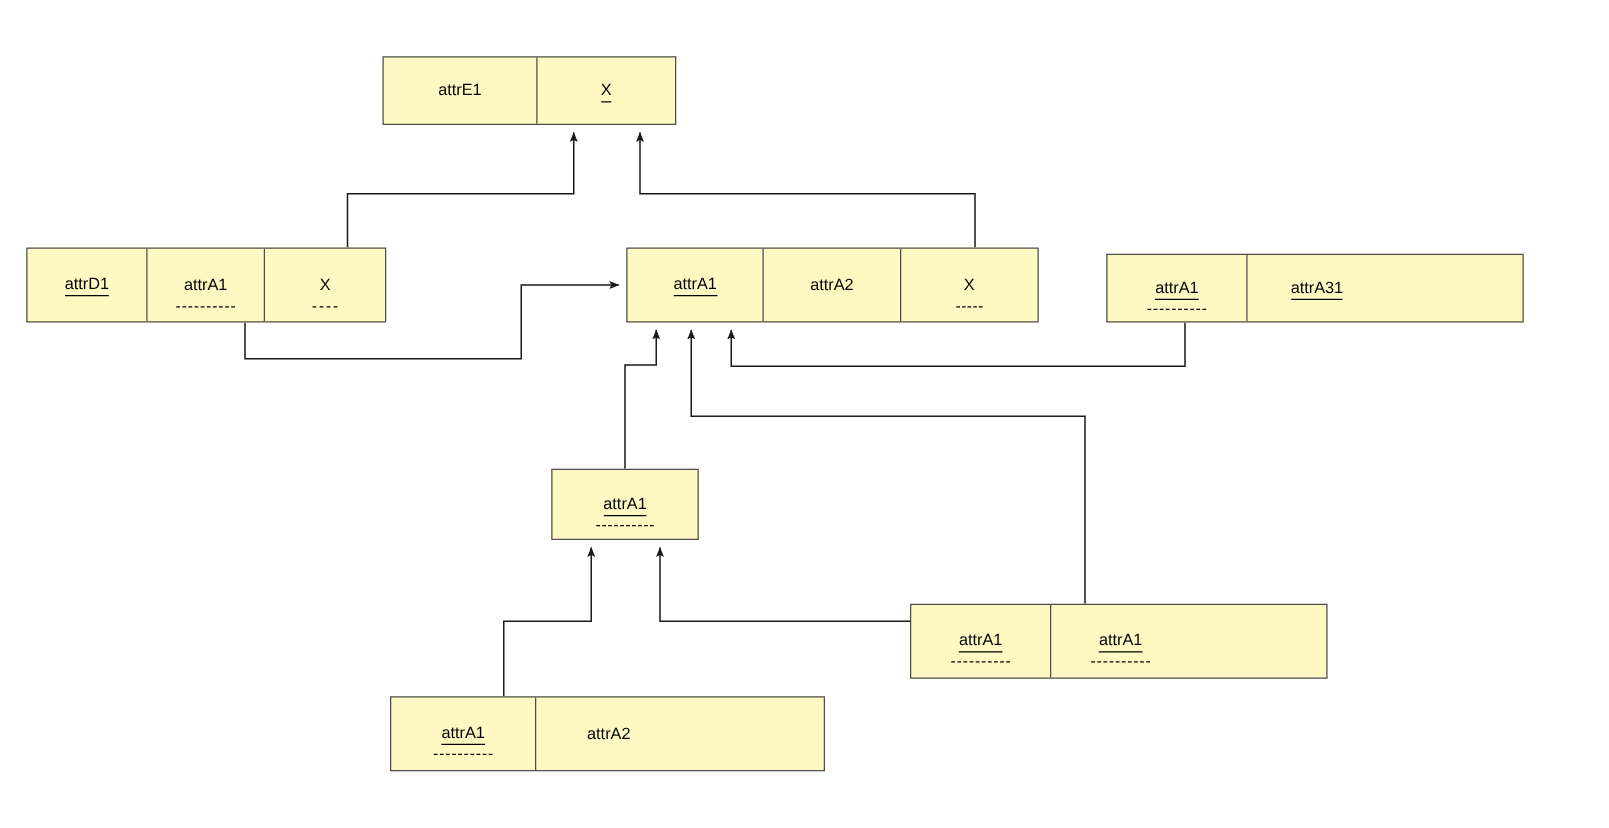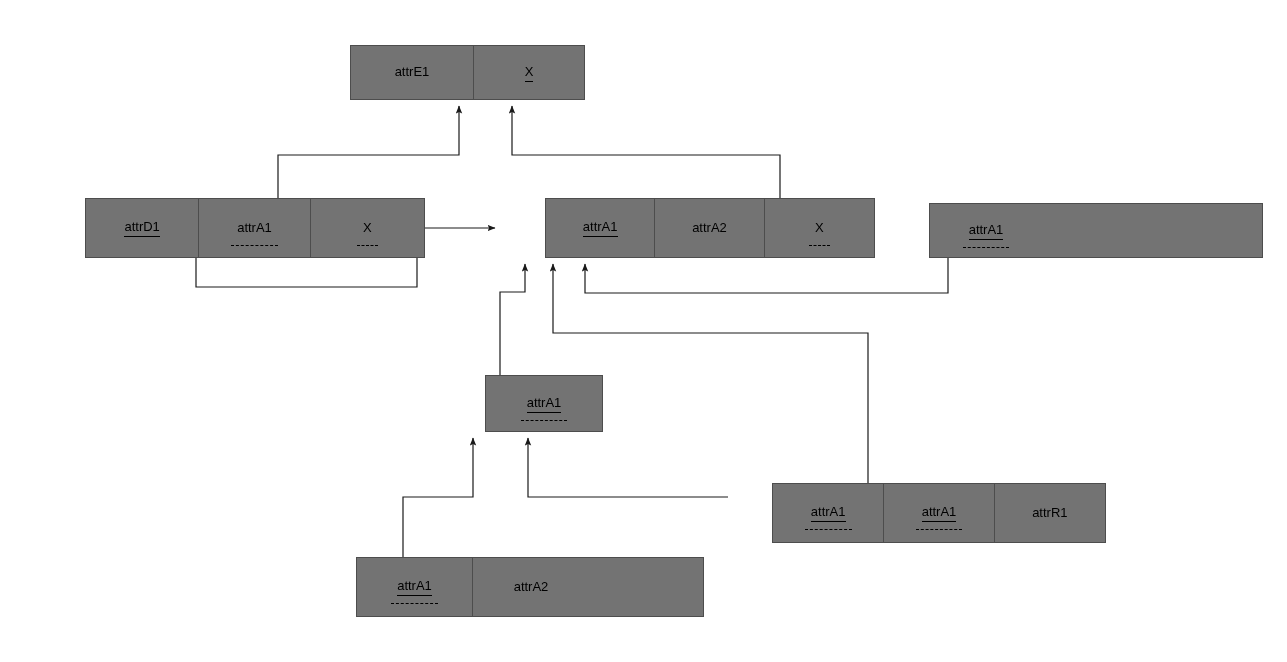--- a/index.html
+++ b/index.html
@@ -21,23 +21,22 @@
     top: 0;
     width: 1287px;
     height: 662px;
     pointer-events: none;
   }
   .entity {
     position: absolute;
     display: flex;
     border: 1px solid #4d4d4d;
     box-sizing: border-box;
-    background: #737373;
+    background: #fef9c3;
     z-index: 2;
-    margin-left: 44px;
   }
   .entity-label {
     position: absolute;
     font-size: 13px;
     color: #000000;
     white-space: nowrap;
     z-index: 3;
   }
   .cell {
     position: relative;
@@ -107,21 +106,21 @@
       <div class="entity-label" style="left: 334px; top: 28px;"></div>
       <div class="entity" style="left: 306px; top: 45px; width: 235px; height: 55px; border-color: rgb(77, 77, 77);">
         <div class="cell " style="width: 124px; border-right-color: rgb(77, 77, 77);">
           <span class="cell-inner">attrE1</span>
         </div>
         <div class="cell pk" style="width: 111px; border-right-color: rgb(77, 77, 77);">
           <span class="cell-inner">X</span>
         </div>
       </div>
       <div class="entity-label" style="left: 50px; top: 181px;"></div>
-      <div class="entity" style="left: 41px; top: 198px; width: 340px; height: 60px; border-color: rgb(77, 77, 77); justify-content: space-between;">
+      <div class="entity" style="left: 21px; top: 198px; width: 288px; height: 60px; border-color: rgb(77, 77, 77); justify-content: space-between;">
         <div class="cell pk" style="width: 114px; border-right-color: rgb(77, 77, 77);">
           <span class="cell-inner">attrD1</span>
         </div>
         <div class="cell fk" style="width: 112px; border-right-color: rgb(77, 77, 77);">
           <span class="cell-inner">attrA1</span>
         </div>
         <div class="cell fk" style="width: 114px; border-right-color: rgb(77, 77, 77);">
           <span class="cell-inner">X</span>
         </div>
       </div>
@@ -135,38 +134,38 @@
         </div>
         <div class="cell fk" style="width: 110px; border-right-color: rgb(77, 77, 77);">
           <span class="cell-inner">X</span>
         </div>
       </div>
       <div class="entity-label" style="left: 888px; top: 186px;"></div>
       <div class="entity" style="left: 885px; top: 203px; width: 334px; height: 55px; border-color: rgb(77, 77, 77);">
         <div class="cell pkfk" style="width: 112px; border-right-color: rgb(77, 77, 77);">
           <span class="cell-inner">attrA1</span>
         </div>
+        <div class="cell pk" style="width: 111px; border-right-color: rgb(77, 77, 77);">
+          <span class="cell-inner">attrA31</span>
+        </div>
       </div>
       <div class="entity-label" style="left: 452px; top: 358px;"></div>
       <div class="entity" style="left: 441px; top: 375px; width: 118px; height: 57px; border-color: rgb(77, 77, 77);">
         <div class="cell pkfk" style="width: 118px; border-right-color: rgb(77, 77, 77);">
           <span class="cell-inner">attrA1</span>
         </div>
       </div>
       <div class="entity-label" style="left: 741px; top: 466px;"></div>
       <div class="entity" style="left: 728px; top: 483px; width: 334px; height: 60px; border-color: rgb(77, 77, 77);">
         <div class="cell pkfk" style="width: 112px; border-right-color: rgb(77, 77, 77);">
           <span class="cell-inner">attrA1</span>
         </div>
         <div class="cell pkfk" style="width: 111px; border-right-color: rgb(77, 77, 77);">
           <span class="cell-inner">attrA1</span>
         </div>
-        <div class="cell " style="width: 111px; border-right-color: rgb(77, 77, 77);">
-          <span class="cell-inner">attrR1</span>
-        </div>
       </div>
       <div class="entity-label" style="left: 337px; top: 540px;"></div>
       <div class="entity" style="left: 312px; top: 557px; width: 348px; height: 60px; border-color: rgb(77, 77, 77);">
         <div class="cell pkfk" style="width: 116px; border-right-color: rgb(77, 77, 77);">
           <span class="cell-inner">attrA1</span>
         </div>
         <div class="cell " style="width: 116px; border-right-color: rgb(77, 77, 77);">
           <span class="cell-inner">attrA2</span>
         </div>
       </div>

